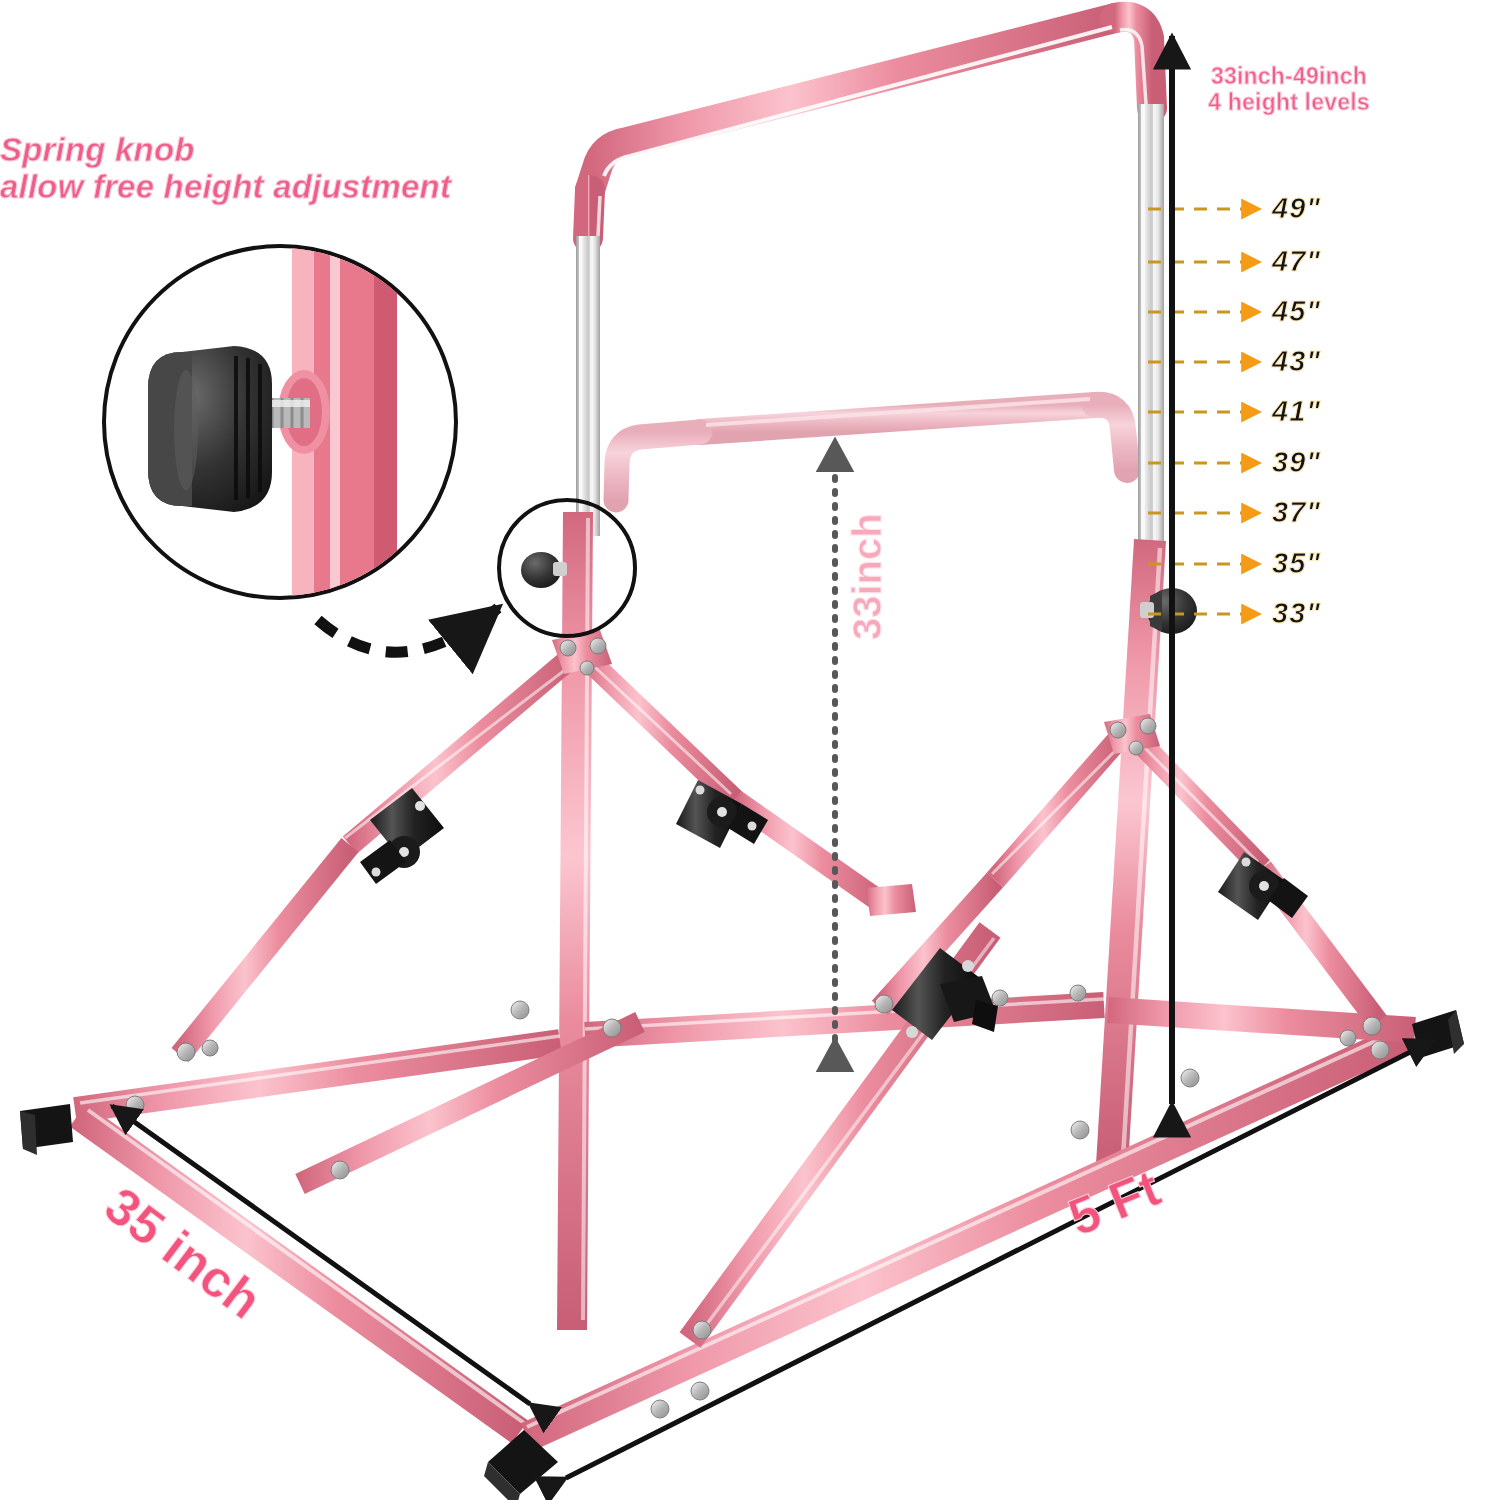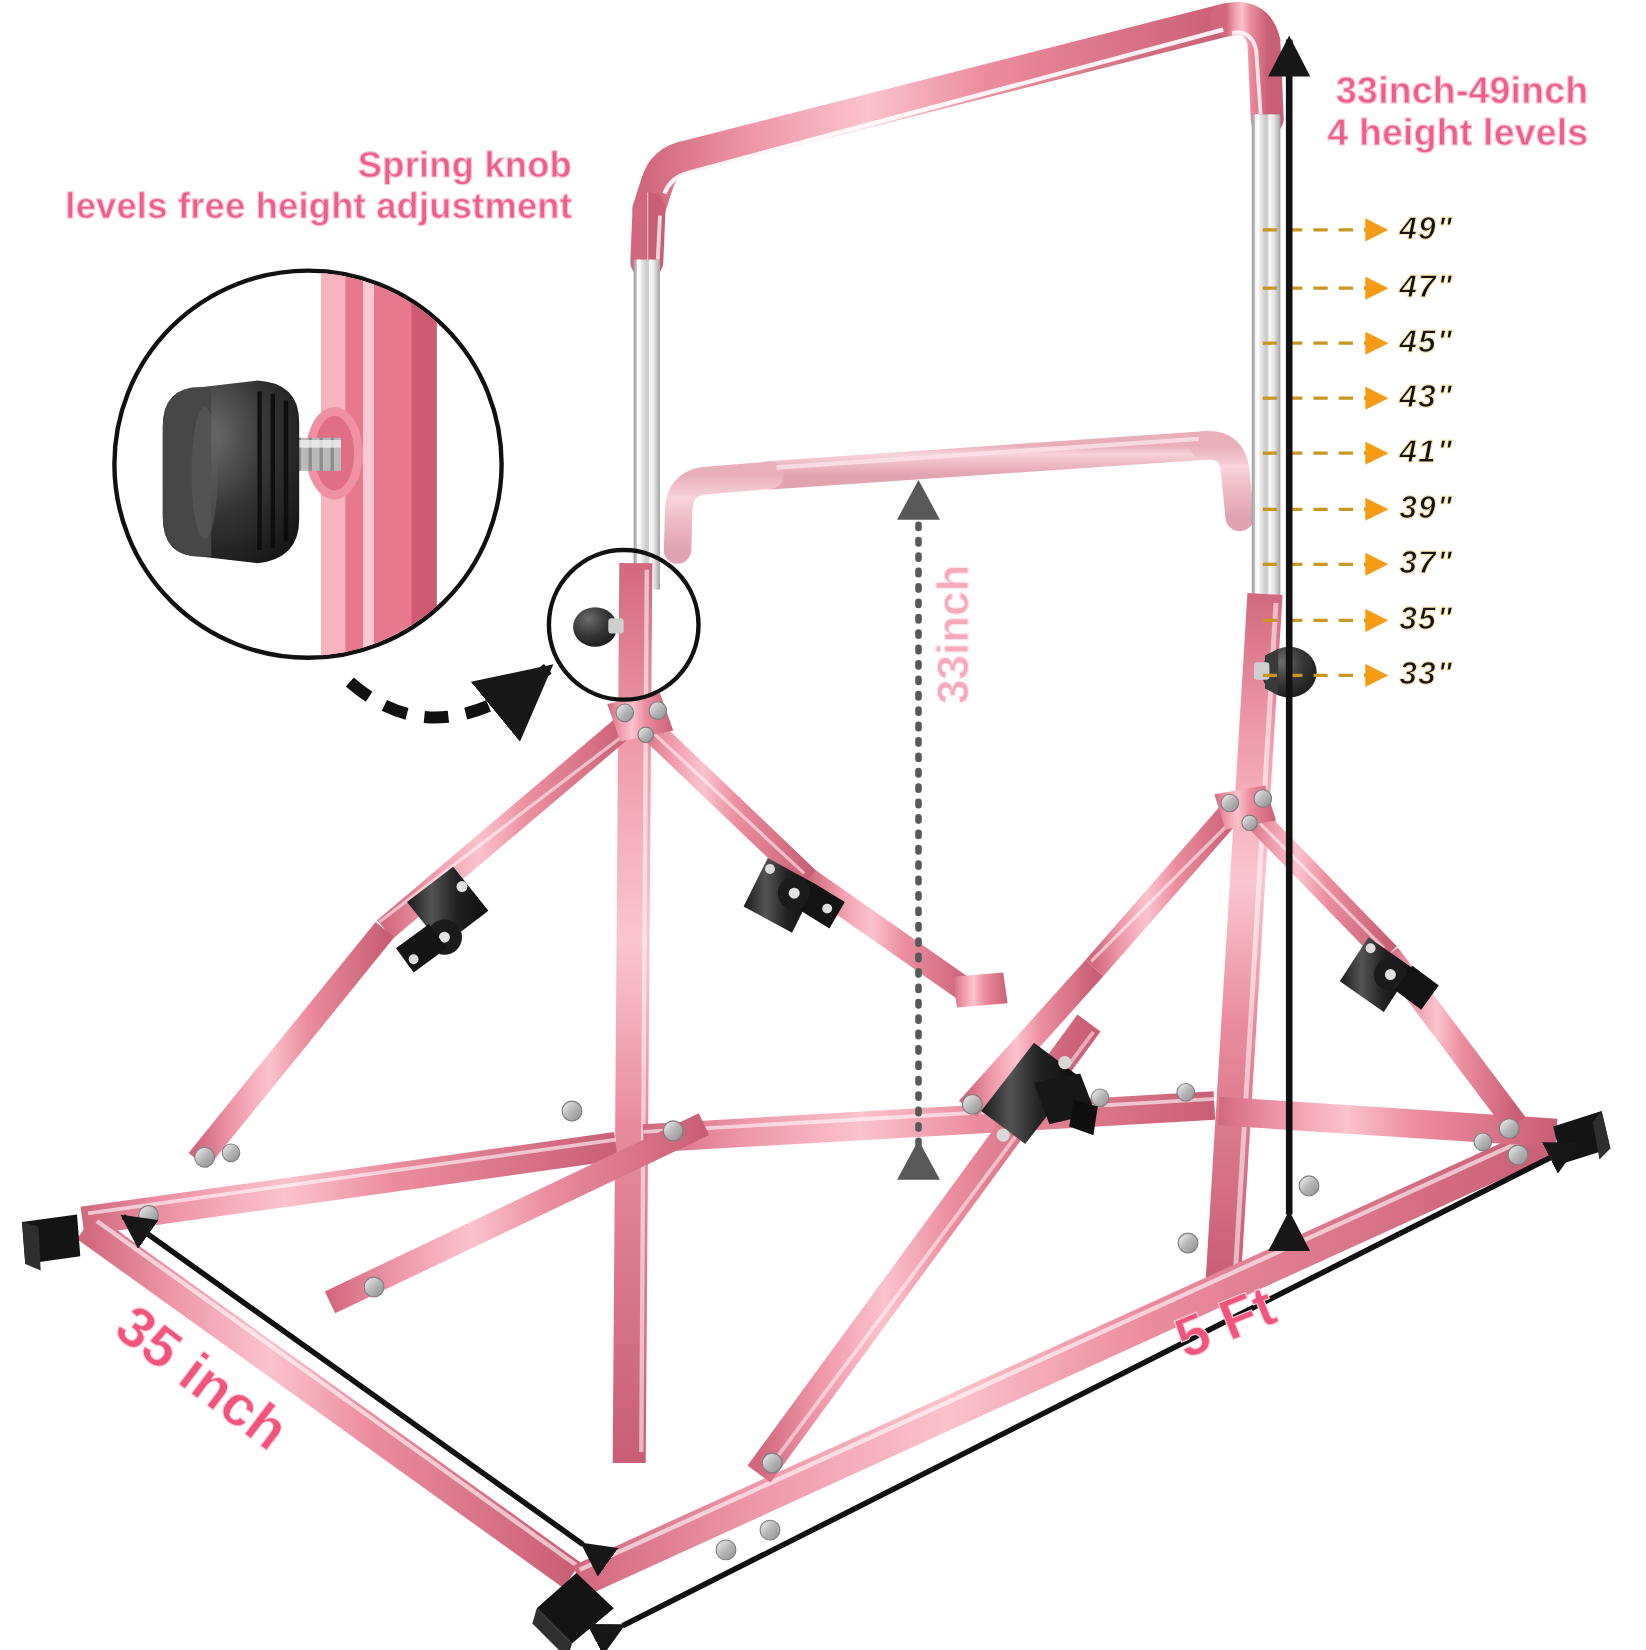--- a/index.html
+++ b/index.html
@@ -8,22 +8,22 @@
 
   #stage{position:absolute;inset:0;width:1496px;height:1500px;}
   #art{position:absolute;left:0;top:0;}
 
   
   .pinkhead{
     position:absolute;color:#ef5d89;font-weight:bold;
     -webkit-text-stroke:1px #f9c4d5;
     letter-spacing:.2px;line-height:1.12;white-space:nowrap;
   }
-  #knob-title{left:0px;top:132px;width:520px;text-align:right;font-size:33px;}
-  #range-title{left:1134px;top:64px;width:310px;text-align:right;font-size:34px;}
+  #knob-title{left:0px;top:132px;width:520px;text-align:left;font-size:33px;font-style:italic;}
+  #range-title{left:1134px;top:64px;width:310px;text-align:center;font-size:23px;}
 
   .lvl-label{
     position:absolute;font-size:29px;font-weight:bold;font-style:italic;
     color:#141414;-webkit-text-stroke:1px #ffe7b0;letter-spacing:1px;
     white-space:nowrap;
   }
 
   .dim-pink{
     position:absolute;color:#f2547e;font-weight:bold;white-space:nowrap;
     -webkit-text-stroke:1px #fbd3dd;
@@ -337,21 +337,21 @@
     <line x1="530" y1="1404" x2="112" y2="1106" stroke="#111" stroke-width="5" marker-end="url(#arrBlk)" marker-start="url(#arrBlk)"></line>
   </g>
 
   <g>
     <line x1="566" y1="1478" x2="1434" y2="1040" stroke="#111" stroke-width="5" marker-end="url(#arrBlk)" marker-start="url(#arrBlk)"></line>
   </g>
 </svg>
 
 <div class="pinkhead" id="knob-title">
   <div>Spring knob</div>
-  <div>levels free height adjustment</div>
+  <div>allow free height adjustment</div>
 </div>
 
 <div class="pinkhead" id="range-title">
   <div>33inch-49inch</div>
   <div>4 height levels</div>
 </div>
 
 <div class="lvl-label" style="left:1272px;top:192px">49"</div>
 <div class="lvl-label" style="left:1272px;top:245px">47"</div>
 <div class="lvl-label" style="left:1272px;top:295px">45"</div>

